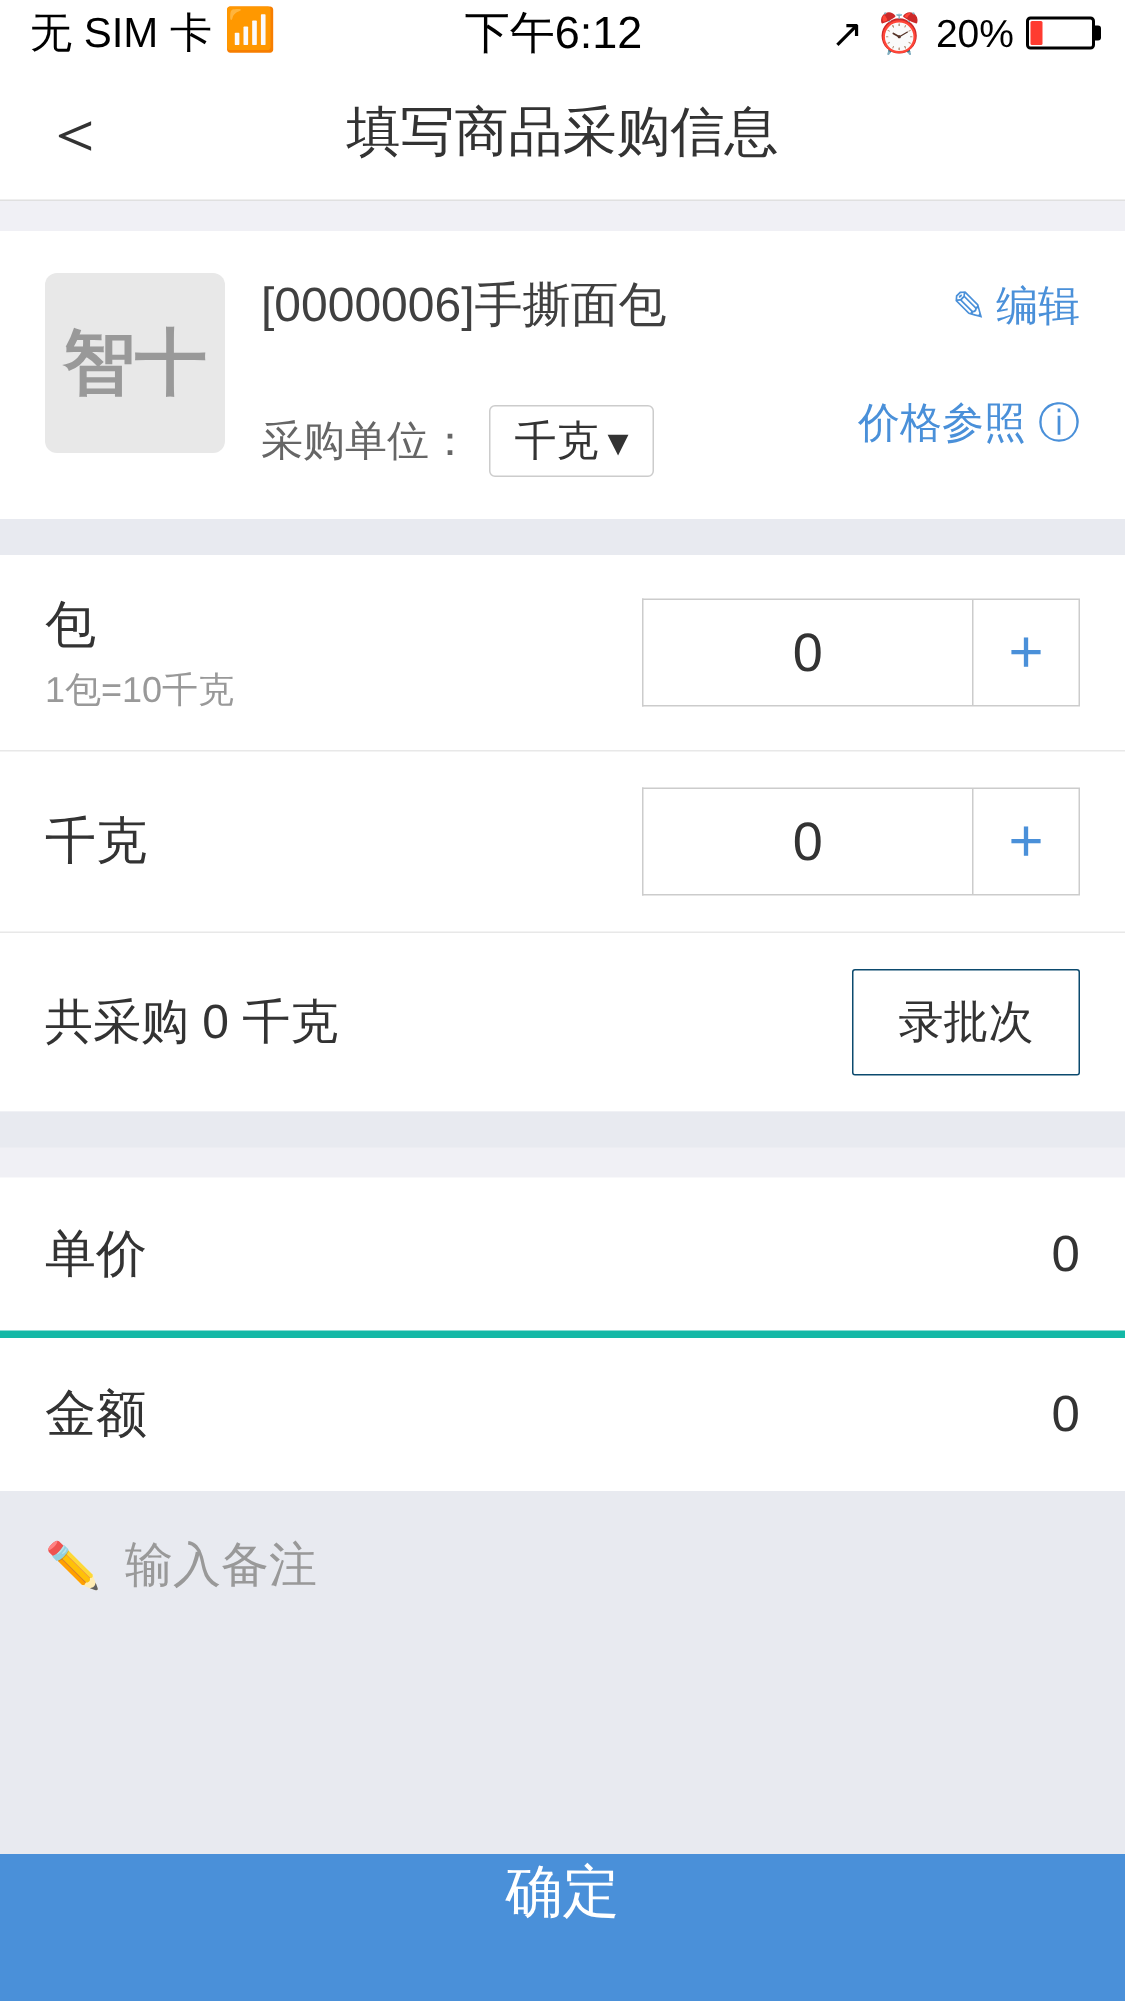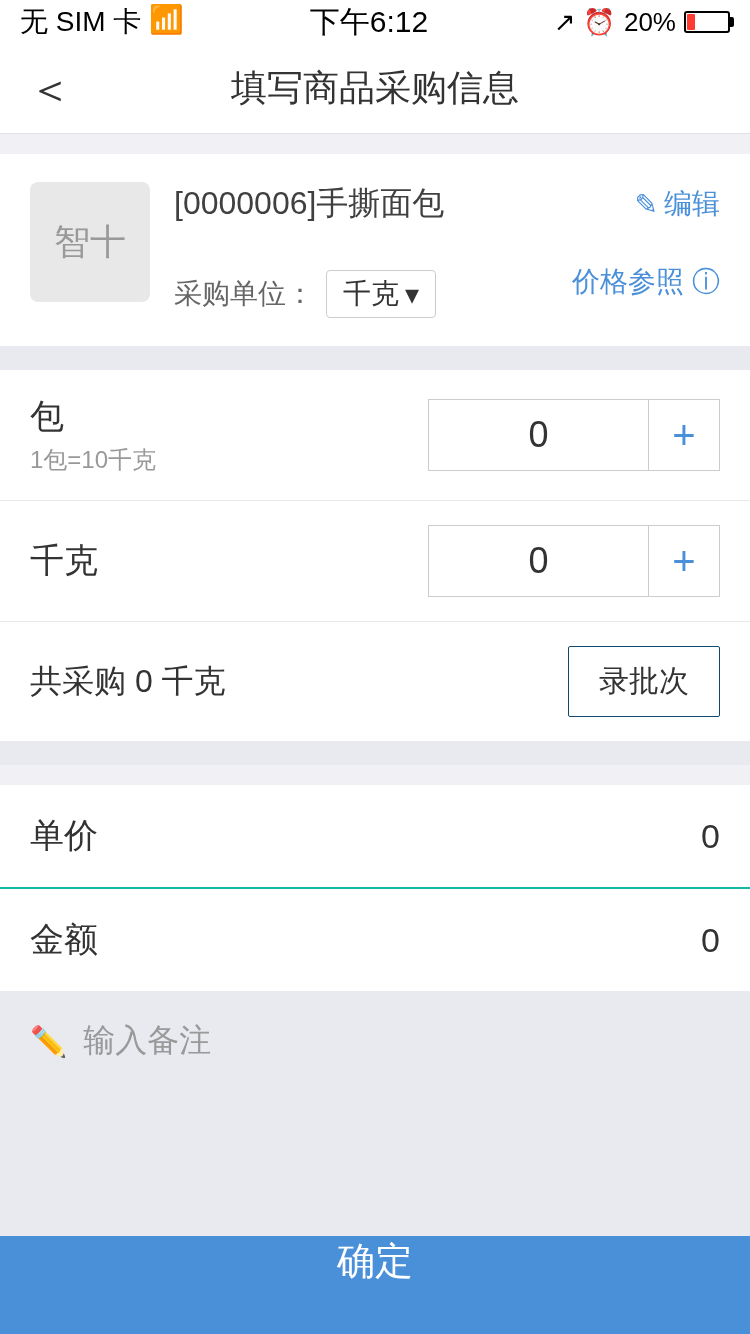--- a/index.html
+++ b/index.html
@@ -96,23 +96,23 @@
       width: 120px;
       height: 120px;
       background: #e8e8e8;
       border-radius: 8px;
       display: flex;
       align-items: center;
       justify-content: center;
       flex-shrink: 0;
     }
     .product-thumb-logo {
-      font-size: 36px;
+      font-size: 48px;
       color: #999;
-      font-weight: normal;
+      font-weight: bold;
     }
     .product-info {
       flex: 1;
     }
     .product-top-row {
       display: flex;
       align-items: center;
       justify-content: space-between;
       margin-bottom: 20px;
     }
@@ -242,21 +242,21 @@
     
     .detail-section {
       background: #fff;
       margin-top: 20px;
     }
     .detail-row {
       display: flex;
       align-items: center;
       justify-content: space-between;
       padding: 28px 30px;
-      border-bottom: 2px solid #14b8a6;
+      border-bottom: 5px solid #14b8a6;
     }
     .detail-row:last-child { border-bottom: none; }
     .detail-label {
       font-size: 34px;
       color: #333;
     }
     .detail-value {
       font-size: 34px;
       color: #333;
     }

